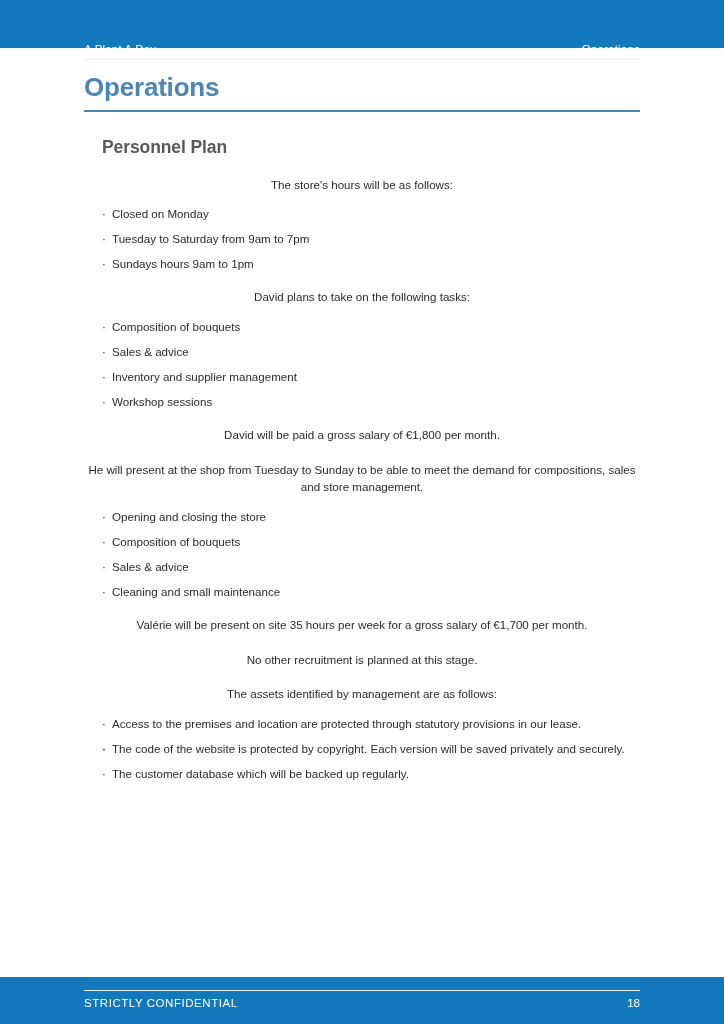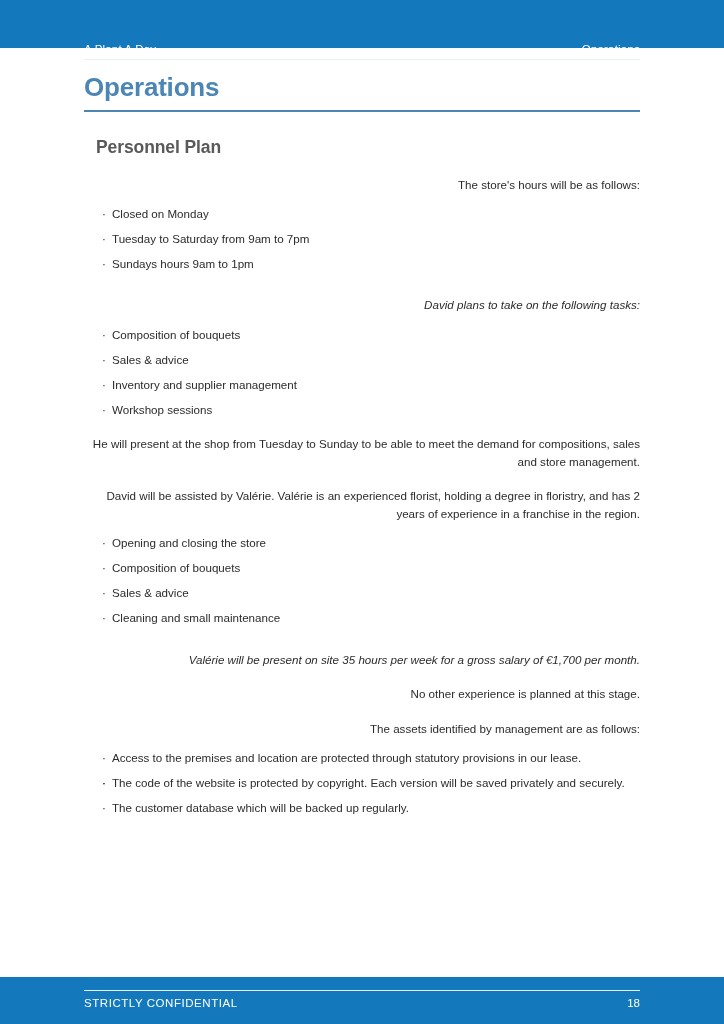--- a/index.html
+++ b/index.html
@@ -69,34 +69,34 @@
     line-height: 1.2;
   }
   .title-rule {
     margin-top: 7px;
     width: 100%;
     height: 1.5px;
     background: #4b86b4;
   }
 
   .section-heading {
-    margin: 25px 0 0 12px;
+    margin: 25px 0 0 18px;
     font-size: 17.5px;
     font-weight: bold;
     color: #595959;
     letter-spacing: -0.1px;
     line-height: 1.25;
   }
 
   .para {
     margin: 17px 0 0 0;
     font-size: 11.6px;
     line-height: 1.52;
     color: #2b2b2b;
-    text-align: right;
+    text-align: center;
   }
 
   ul.bullets {
     margin: 12px 0 0 0;
     padding: 0;
     list-style: none;
   }
   ul.bullets li {
     position: relative;
     margin: 0 0 7.5px 0;
@@ -112,22 +112,21 @@
     position: absolute;
     left: 18px;
     top: 0;
     font-size: 11.6px;
     line-height: 1.5;
     color: #2b2b2b;
   }
 
   
   .after-list {
-    margin-top: 24px;
-    font-style: italic;
+    margin-top: 16px;
   }
 
   
   .page-footer {
     position: absolute;
     left: 0;
     bottom: 0;
     width: 724px;
     height: 47px;
     background: #1479bc;
@@ -179,30 +178,30 @@
           <li><span class="bullet-dot">·</span><span>Tuesday to Saturday from 9am to 7pm</span></li>
           <li><span class="bullet-dot">·</span><span>Sundays hours 9am to 1pm</span></li>
         </ul>
         <p class="para after-list">David plans to take on the following tasks:</p>
         <ul class="bullets">
           <li><span class="bullet-dot">·</span><span>Composition of bouquets</span></li>
           <li><span class="bullet-dot">·</span><span>Sales &amp; advice</span></li>
           <li><span class="bullet-dot">·</span><span>Inventory and supplier management</span></li>
           <li><span class="bullet-dot">·</span><span>Workshop sessions</span></li>
         </ul>
+        <p class="para after-list">David will be paid a gross salary of €1,800 per month.</p>
         <p class="para">He will present at the shop from Tuesday to Sunday to be able to meet the demand for compositions, sales and store management.</p>
-        <p class="para">David will be assisted by Valérie. Valérie is an experienced florist, holding a degree in floristry, and has 2 years of experience in a franchise in the region.</p>
         <ul class="bullets">
           <li><span class="bullet-dot">·</span><span>Opening and closing the store</span></li>
           <li><span class="bullet-dot">·</span><span>Composition of bouquets</span></li>
           <li><span class="bullet-dot">·</span><span>Sales &amp; advice</span></li>
           <li><span class="bullet-dot">·</span><span>Cleaning and small maintenance</span></li>
         </ul>
         <p class="para after-list">Valérie will be present on site 35 hours per week for a gross salary of €1,700 per month.</p>
-        <p class="para">No other experience is planned at this stage.</p>
+        <p class="para">No other recruitment is planned at this stage.</p>
         <p class="para">The assets identified by management are as follows:</p>
         <ul class="bullets">
           <li><span class="bullet-dot">·</span><span>Access to the premises and location are protected through statutory provisions in our lease.</span></li>
           <li><span class="bullet-dot">·</span></li>
           <li><span class="bullet-dot">·</span><span>The code of the website is protected by copyright. Each version will be saved privately and securely.</span></li>
           <li><span class="bullet-dot">·</span><span>The customer database which will be backed up regularly.</span></li>
         </ul>
       </div>
   </div>
 

